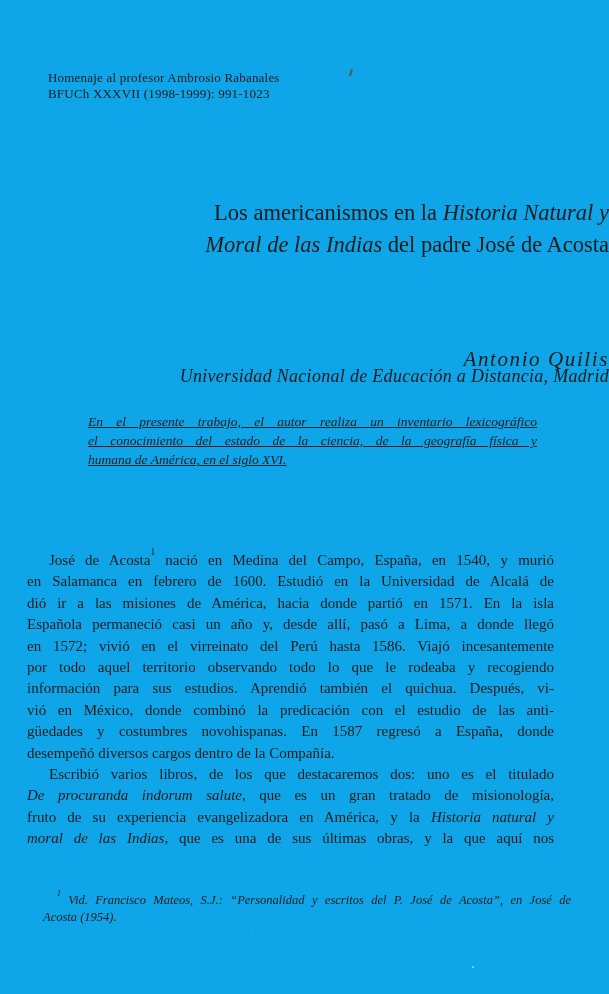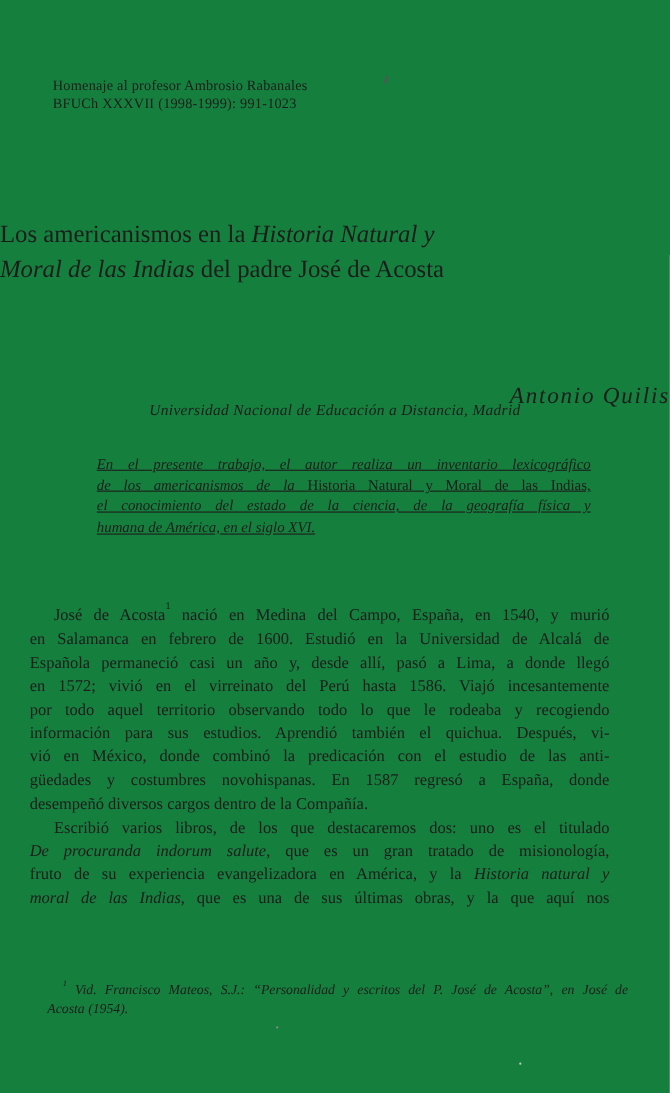--- a/index.html
+++ b/index.html
@@ -4,21 +4,21 @@
 <style>
   html, body {
     margin: 0;
     padding: 0;
     background: #ffffff;
   }
   .page {
     position: relative;
     width: 609px;
     height: 994px;
-    background: #15803d;
+    background: #0ea5e9;
     overflow: hidden;
     font-family: "Liberation Serif", "DejaVu Serif", serif;
     color: #1c1c1c;
   }
   .abs { position: absolute; }
 
   .header {
     left: 48px;
     top: 70px;
     font-size: 13px;
@@ -26,38 +26,38 @@
     letter-spacing: 0.2px;
   }
 
   .doc-title {
     left: 0;
     right: 0;
     top: 197px;
     font-size: 22.5px;
     line-height: 31.5px;
   }
-  .doc-title .line { text-align: left; }
+  .doc-title .line { text-align: right; }
 
   .author {
     left: 0;
     right: 0;
     top: 347px;
     text-align: right;
     font-style: italic;
     font-size: 21px;
     letter-spacing: 1.6px;
   }
   .affiliation {
     left: 0;
     right: 0;
     top: 366px;
-    text-align: center;
+    text-align: right;
     font-style: italic;
-    font-size: 14px;
+    font-size: 18px;
     letter-spacing: 0.3px;
   }
 
   .abstract {
     left: 88px;
     width: 449px;
     top: 412px;
     font-size: 13.5px;
     line-height: 19.2px;
     text-decoration: underline;
@@ -137,28 +137,28 @@
   <div class="abs doc-title">
       <div class="line"><span>Los americanismos en la </span><span class="it">Historia Natural y</span></div>
       <div class="line"><span class="it">Moral de las Indias</span><span> del padre José de Acosta</span></div>
     </div>
 
   <div class="abs author">Antonio Quilis</div>
   <div class="abs affiliation">Universidad Nacional de Educación a Distancia, Madrid</div>
 
   <div class="abs abstract">
       <div class="line just"><span class="it">En el presente trabajo, el autor realiza un inventario lexicográfico</span></div>
-      <div class="line just"><span class="it">de los americanismos de la </span><span>Historia Natural y Moral de las Indias,</span></div>
       <div class="line just"><span class="it">el conocimiento del estado de la ciencia, de la geografía física y</span></div>
       <div class="line"><span class="it">humana de América, en el siglo XVI.</span></div>
     </div>
 
   <div class="abs bodytext">
       <div class="line just ind"><span>José de Acosta</span><sup>1</sup><span> nació en Medina del Campo, España, en 1540, y murió</span></div>
       <div class="line just"><span>en Salamanca en febrero de 1600. Estudió en la Universidad de Alcalá de</span></div>
+      <div class="line just"><span>dió ir a las misiones de América, hacia donde partió en 1571. En la isla</span></div>
       <div class="line just"><span>Española permaneció casi un año y, desde allí, pasó a Lima, a donde llegó</span></div>
       <div class="line just"><span>en 1572; vivió en el virreinato del Perú hasta 1586. Viajó incesantemente</span></div>
       <div class="line just"><span>por todo aquel territorio observando todo lo que le rodeaba y recogiendo</span></div>
       <div class="line just"><span>información para sus estudios. Aprendió también el quichua. Después, vi-</span></div>
       <div class="line just"><span>vió en México, donde combinó la predicación con el estudio de las anti-</span></div>
       <div class="line just"><span>güedades y costumbres novohispanas. En 1587 regresó a España, donde</span></div>
       <div class="line"><span>desempeñó diversos cargos dentro de la Compañía.</span></div>
       <div class="line just ind"><span>Escribió varios libros, de los que destacaremos dos: uno es el titulado</span></div>
       <div class="line just"><span class="it">De procuranda indorum salute</span><span>, que es un gran tratado de misionología,</span></div>
       <div class="line just"><span>fruto de su experiencia evangelizadora en América, y la </span><span class="it">Historia natural y</span></div>

